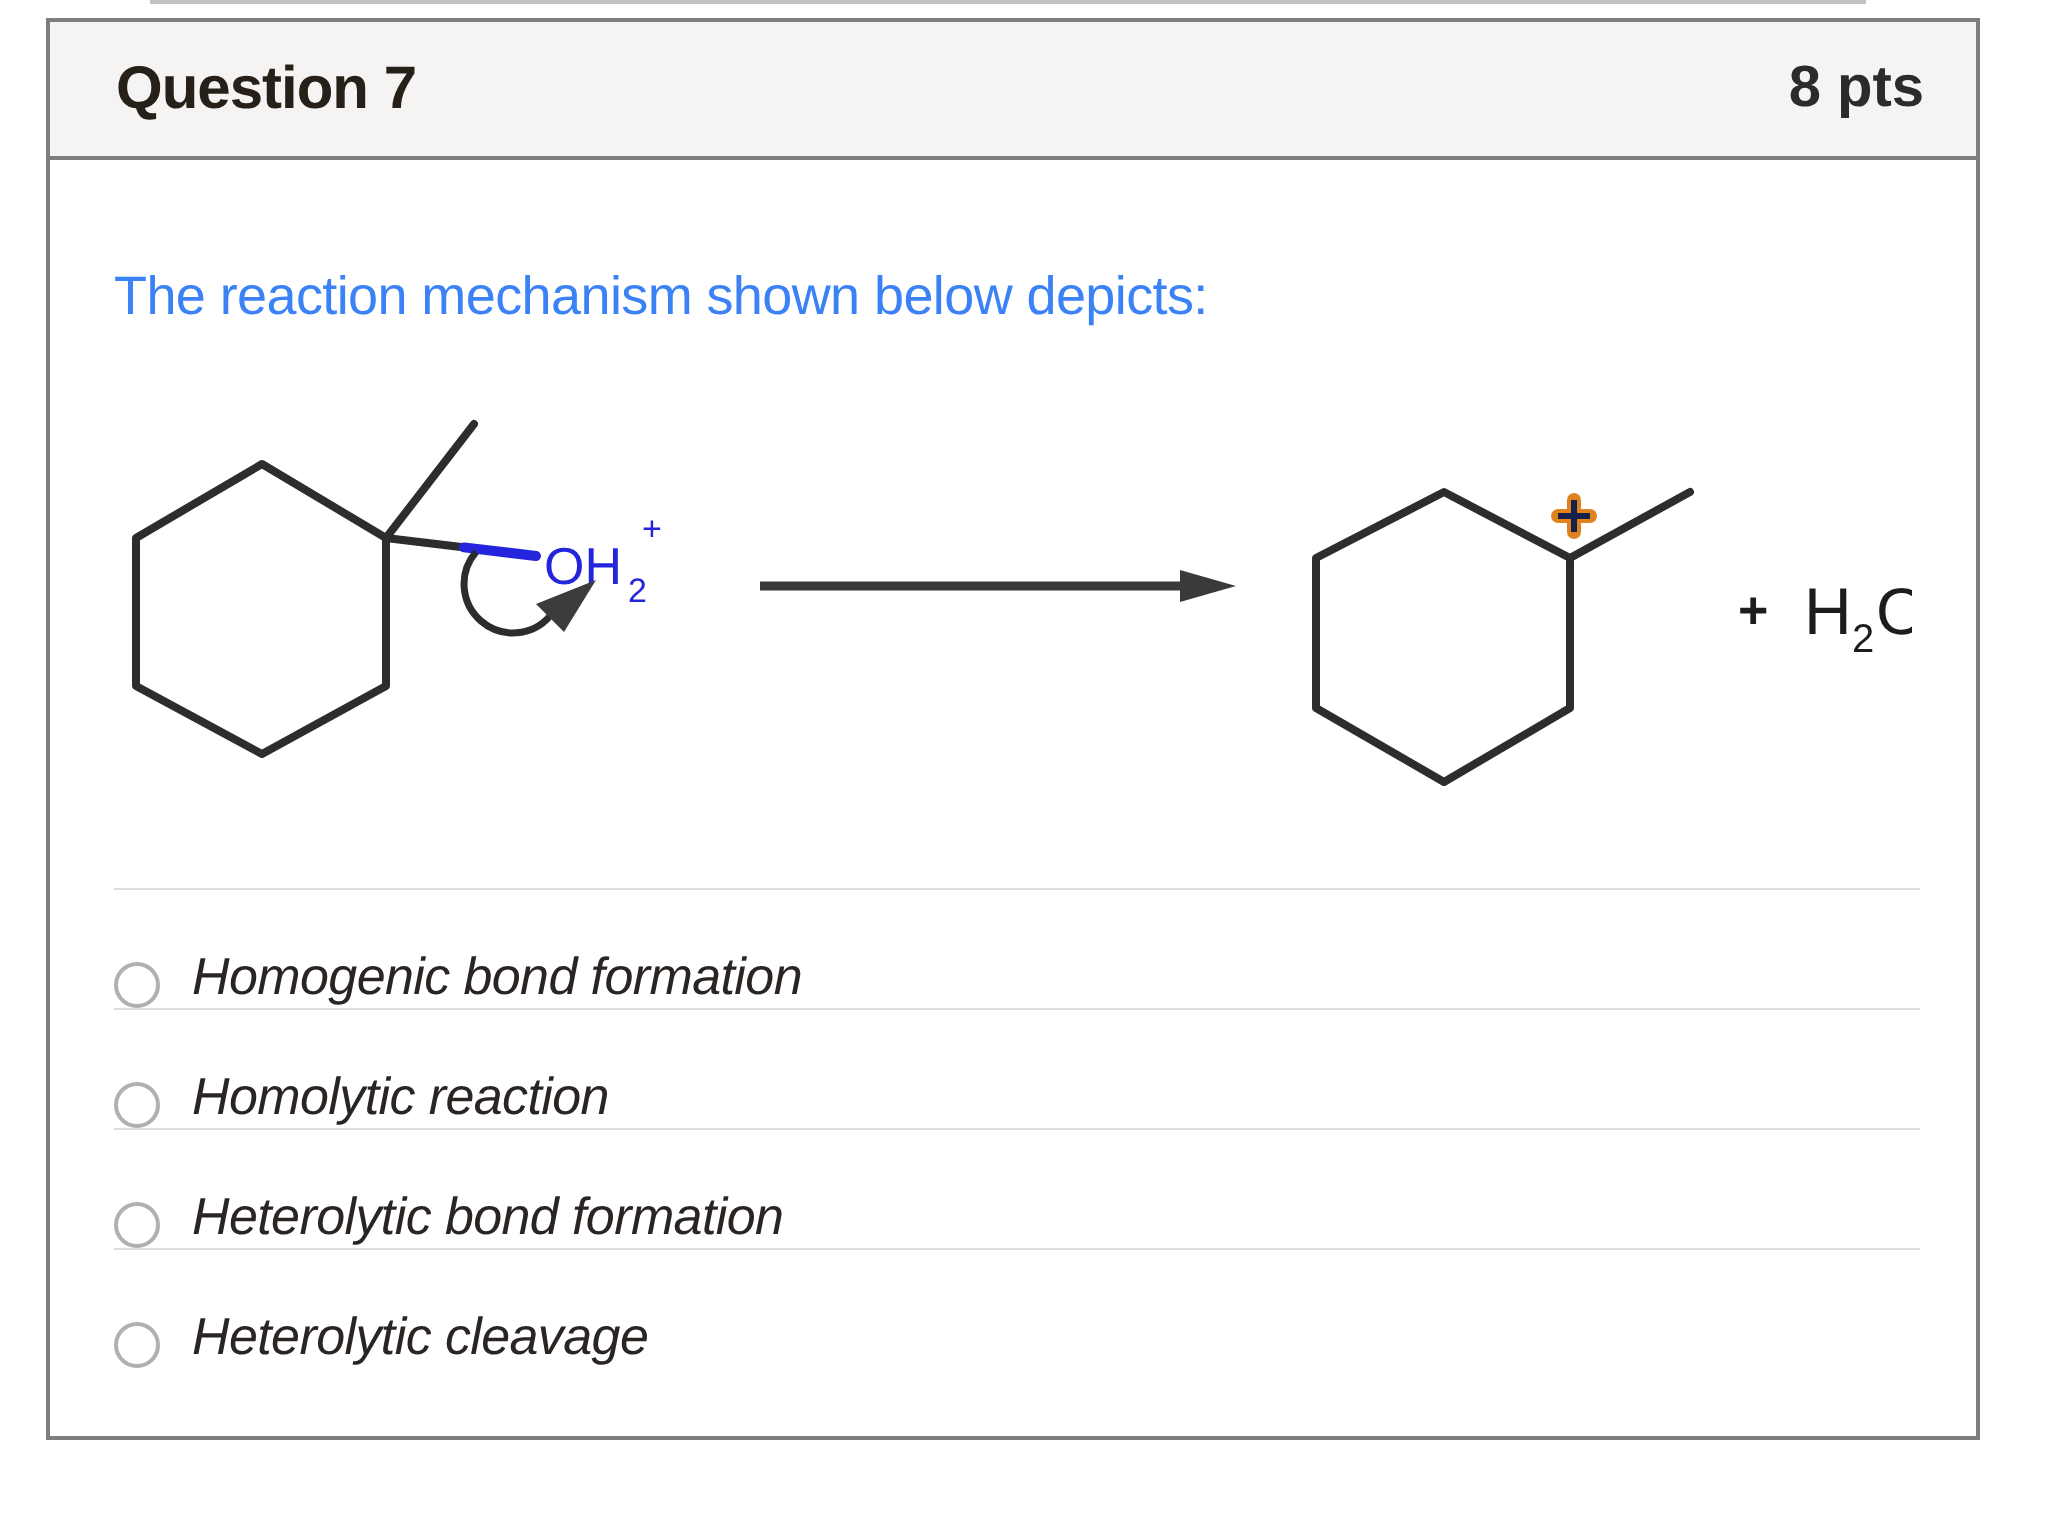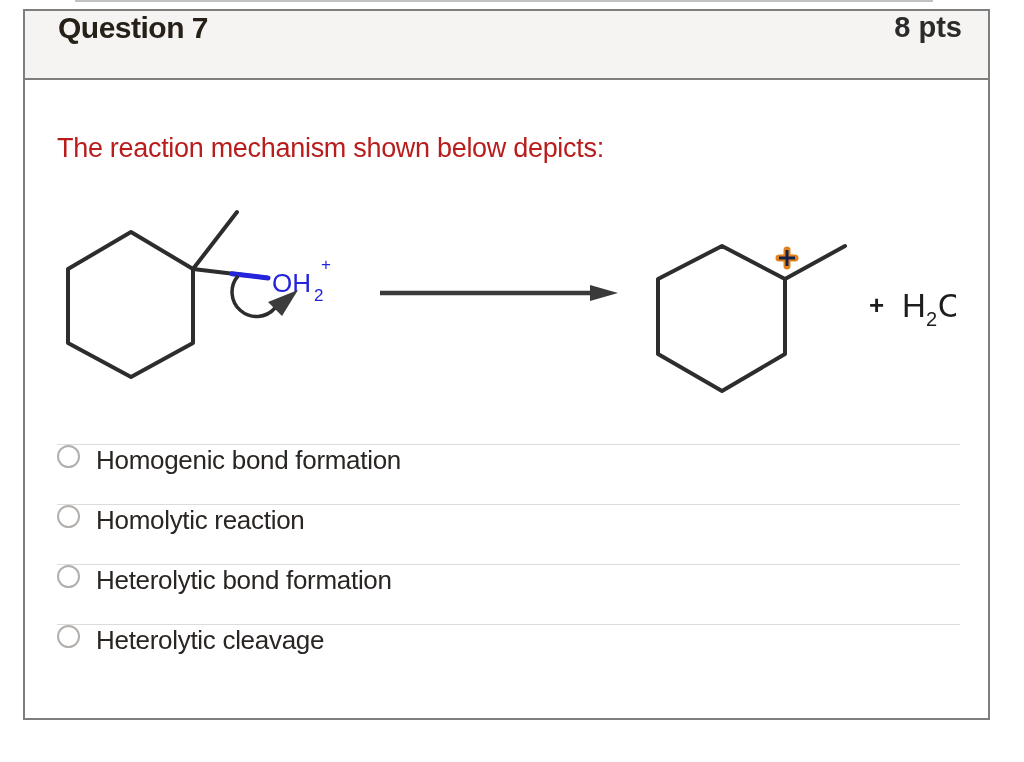--- a/index.html
+++ b/index.html
@@ -6,36 +6,36 @@
   html, body { width: 1024px; height: 762px; background: #ffffff; overflow: hidden; }
   body { font-family: "Liberation Sans", sans-serif; color: #2a2522; position: relative; }
 
   .top-edge-line { position: absolute; left: 75px; top: 0; width: 858px; height: 2px;
                    background: #c2c2c2; }
 
   .question-card { position: absolute; left: 23px; top: 9px; width: 967px; height: 711px;
                    background: #ffffff; border: 2px solid #7e7e7e; }
 
   .card-header { height: 69px; background: #f5f4f2; border-bottom: 2px solid #7e7e7e;
-                 display: flex; justify-content: space-between;
+                 display: flex; align-items: center; justify-content: space-between;
                  padding: 0 26px 0 33px; }
   .card-title { font-size: 30px; font-weight: bold; color: #262019; letter-spacing: -0.5px; }
   .card-points { font-size: 29px; font-weight: bold; color: #2b2b2b; }
 
   .card-body { padding: 0 28px 0 32px; }
 
-  .prompt { margin-top: 52px; font-size: 27px; line-height: 1.25; color: #b91c1c;
+  .prompt { margin-top: 52px; font-size: 27px; line-height: 1.25; color: #3b82f6;
             letter-spacing: -0.3px; }
 
   .diagram { margin-top: 18px; height: 246px; position: relative; }
   .diagram svg { display: block; font-family: "Liberation Sans", sans-serif; }
 
   .options { margin-top: 14px; }
-  .option-row { display: flex; align-items: flex-start; height: 60px;
-                border-top: 1px solid #dcdcdc; cursor: pointer; }
+  .option-row { display: flex; align-items: flex-end; height: 60px;
+                border-top: 1px solid #dcdcdc; cursor: pointer; font-style: italic; }
   .radio { width: 23px; height: 23px; border-radius: 50%; border: 2px solid #b3afac;
            background: #ffffff; margin-right: 16px; flex: 0 0 auto; }
   .option-label { font-size: 26px; color: #2a2522; letter-spacing: -0.3px; }
 </style>
 </head>
 <body>
 
 <div class="top-edge-line"></div>
 
 <div class="question-card">

